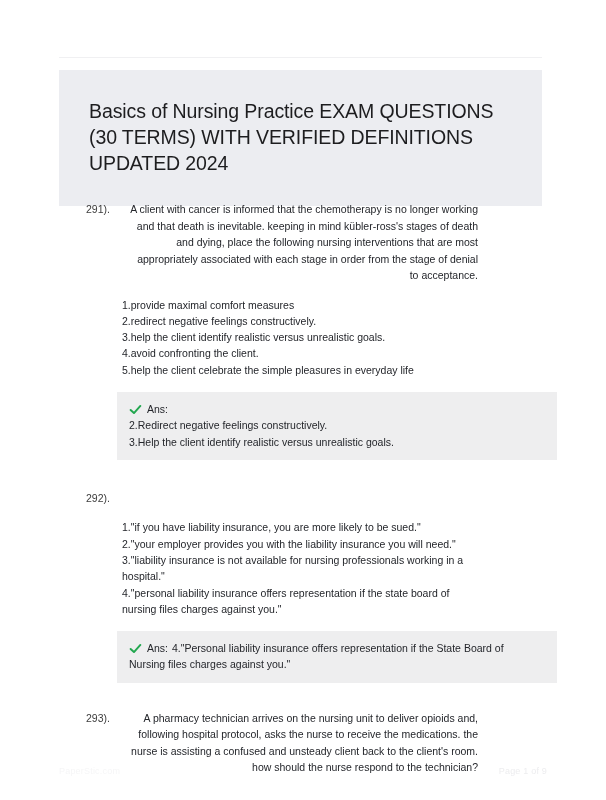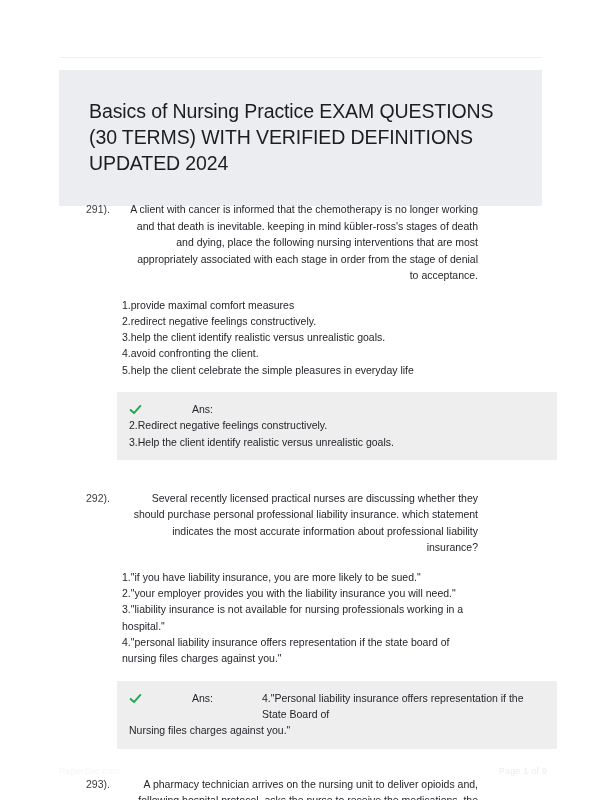--- a/index.html
+++ b/index.html
@@ -109,21 +109,20 @@
   }
   .answer-line {
     font-size: 10.5px;
     line-height: 16.3px;
     color: #24262b;
     display: block;
   }
   .answer-first {
     display: flex;
     align-items: flex-start;
-    gap: 45px;
   }
   .check-icon {
     flex: 0 0 auto;
     width: 13px;
     height: 13px;
     margin-right: 5px;
     margin-top: 2px;
     display: inline-block;
   }
   .check-icon svg { display: block; }
@@ -193,21 +192,20 @@
         <span class="answer-line">2.Redirect negative feelings constructively.</span>
         <span class="answer-line">3.Help the client identify realistic versus unrealistic goals.</span>
       </div>
     </div>
 
     <div class="gap-after-answer"></div>
 
     <div class="qblock">
       <div class="qrow">
         <div class="qnum">292).</div>
-        <div class="qtext">Several recently licensed practical nurses are discussing whether they should purchase personal professional liability insurance. which statement indicates the most accurate information about professional liability insurance?</div>
       </div>
       <ul class="options">
         <li>1."if you have liability insurance, you are more likely to be sued."</li>
         <li>2."your employer provides you with the liability insurance you will need."</li>
         <li>3."liability insurance is not available for nursing professionals working in a hospital."</li>
         <li>4."personal liability insurance offers representation if the state board of nursing files charges against you."</li>
       </ul>
       <div class="answer-box">
         <div class="answer-first">
           <span class="check-icon">

